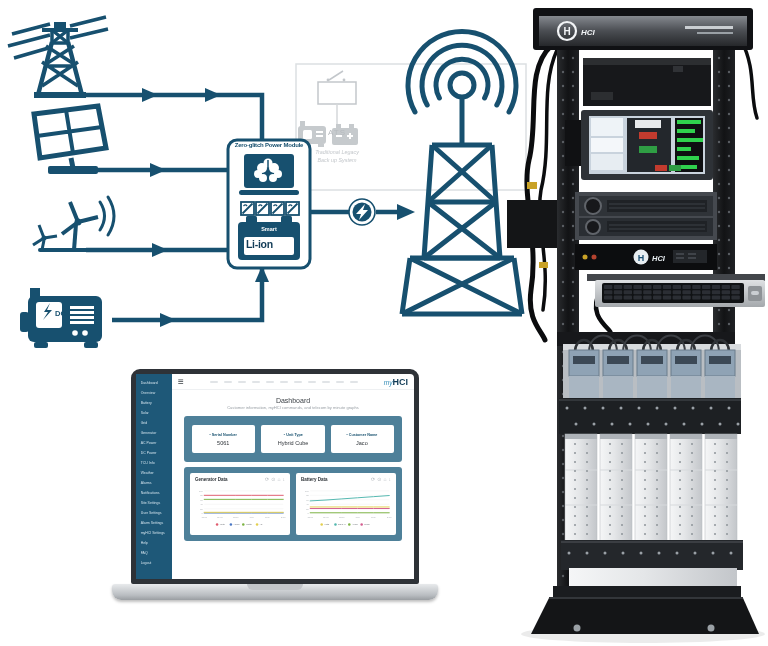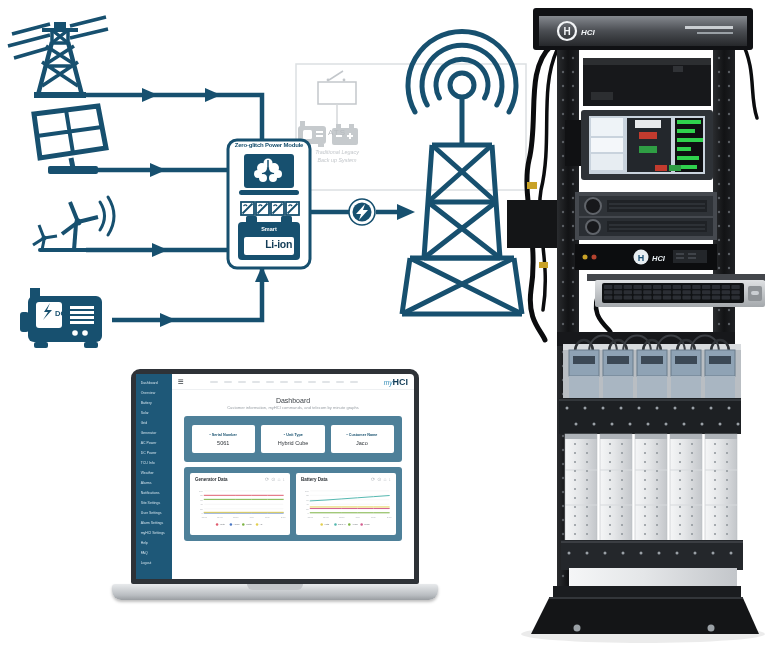--- a/index.html
+++ b/index.html
@@ -4,21 +4,21 @@
 <style>
   html,body{margin:0;padding:0;background:#fff;font-family:"Liberation Sans",sans-serif;}
   #canvas{position:relative;width:768px;height:646px;background:#fff;overflow:hidden;}
   svg{display:block;}
   svg text{font-family:"Liberation Sans",sans-serif;}
   .abs{position:absolute;}
   
   .dg-text{position:absolute;color:#17506F;white-space:nowrap;}
   .module-title{left:228px;top:142px;width:82px;text-align:center;font-size:6px;font-weight:bold;letter-spacing:-0.2px;}
   .smart-label{left:240px;top:226px;width:58px;text-align:center;font-size:5.5px;font-weight:bold;color:#fff;}
-  .liion-label{left:246px;top:238px;width:46px;text-align:right;font-size:10.5px;font-weight:800;color:#123c57;letter-spacing:-0.3px;}
+  .liion-label{left:246px;top:238px;width:46px;text-align:left;font-size:10.5px;font-weight:800;color:#123c57;letter-spacing:-0.3px;}
   .ats-label{left:318px;top:86px;width:38px;text-align:center;font-size:8px;letter-spacing:1px;color:#b6babe;margin-top:42px;}
   .legacy-cap{left:294px;top:149px;width:86px;text-align:center;font-size:6px;font-style:italic;color:#c3c7cb;transform:scale(.9);}
   .legacy-cap2{left:294px;top:157px;width:86px;text-align:center;font-size:6px;font-style:italic;color:#c3c7cb;transform:scale(.9);}
   .dc-label{left:36px;top:309px;width:49px;text-align:center;font-size:7.5px;font-weight:800;}
   
   .laptop-screen{position:absolute;left:131px;top:369px;width:278px;height:205px;background:#fff;
     border:5px solid #2e3237;border-radius:9px 9px 2px 2px;}
   .laptop-base{position:absolute;left:112px;top:584px;width:326px;height:16px;
     background:linear-gradient(#e8eaec,#b9bdc1 70%,#9a9ea2);border-radius:3px 3px 9px 9px;
     box-shadow:0 2px 3px rgba(0,0,0,.25);}

